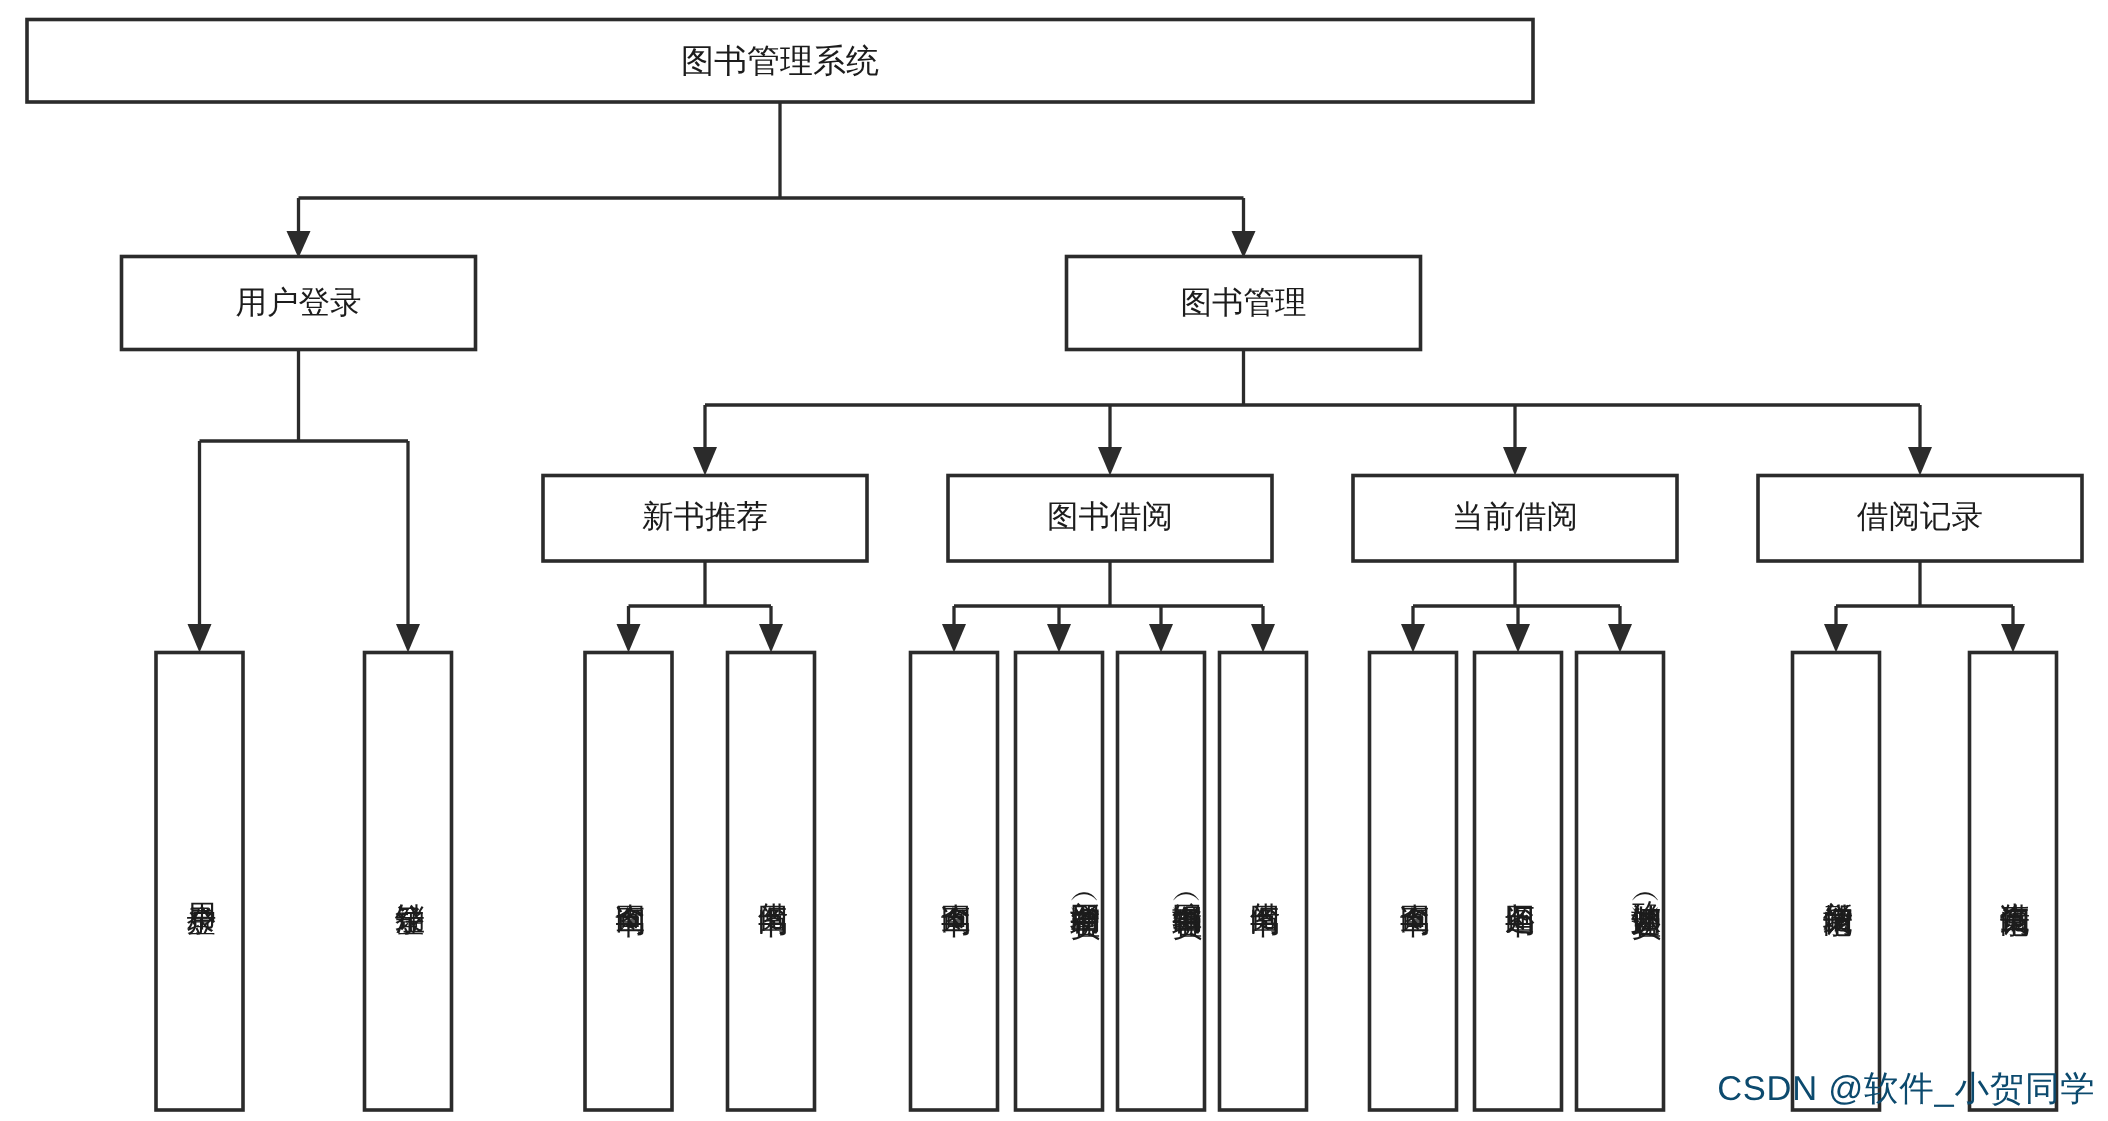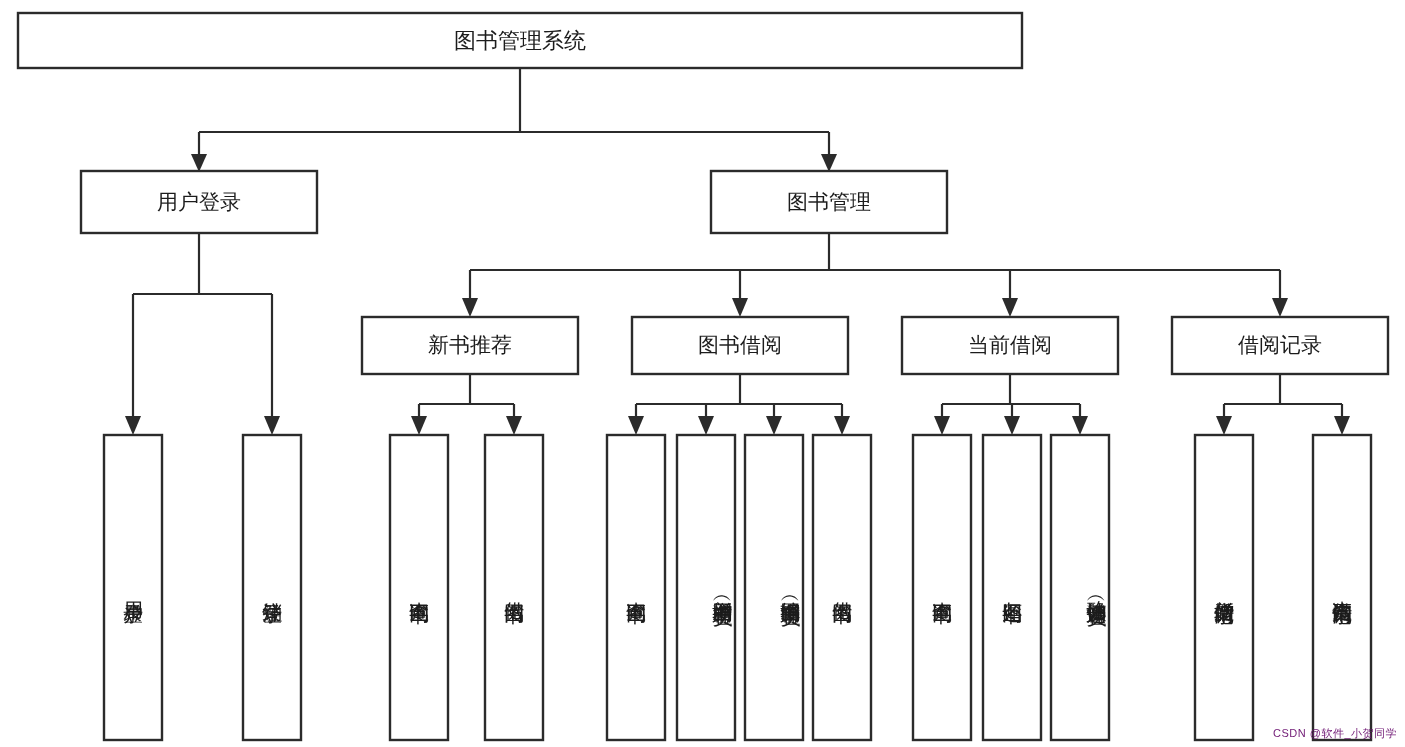--- a/index.html
+++ b/index.html
@@ -60,22 +60,22 @@
   }
   .arrow-head {
     fill: #2b2b2b;
     stroke: none;
   }
   .watermark {
     position: absolute;
     right: 8px;
     bottom: 6px;
     font-family: "Liberation Sans", "DejaVu Sans", sans-serif;
-    font-size: 11px;
-    color: #701a75;
+    font-size: 23px;
+    color: #0c4a6e;
     letter-spacing: 0.5px;
     pointer-events: none;
     user-select: none;
   }
 </style>
 </head>
 <body>
 
 <svg id="diagram" viewBox="0 0 1405 747">
   <defs></defs>

